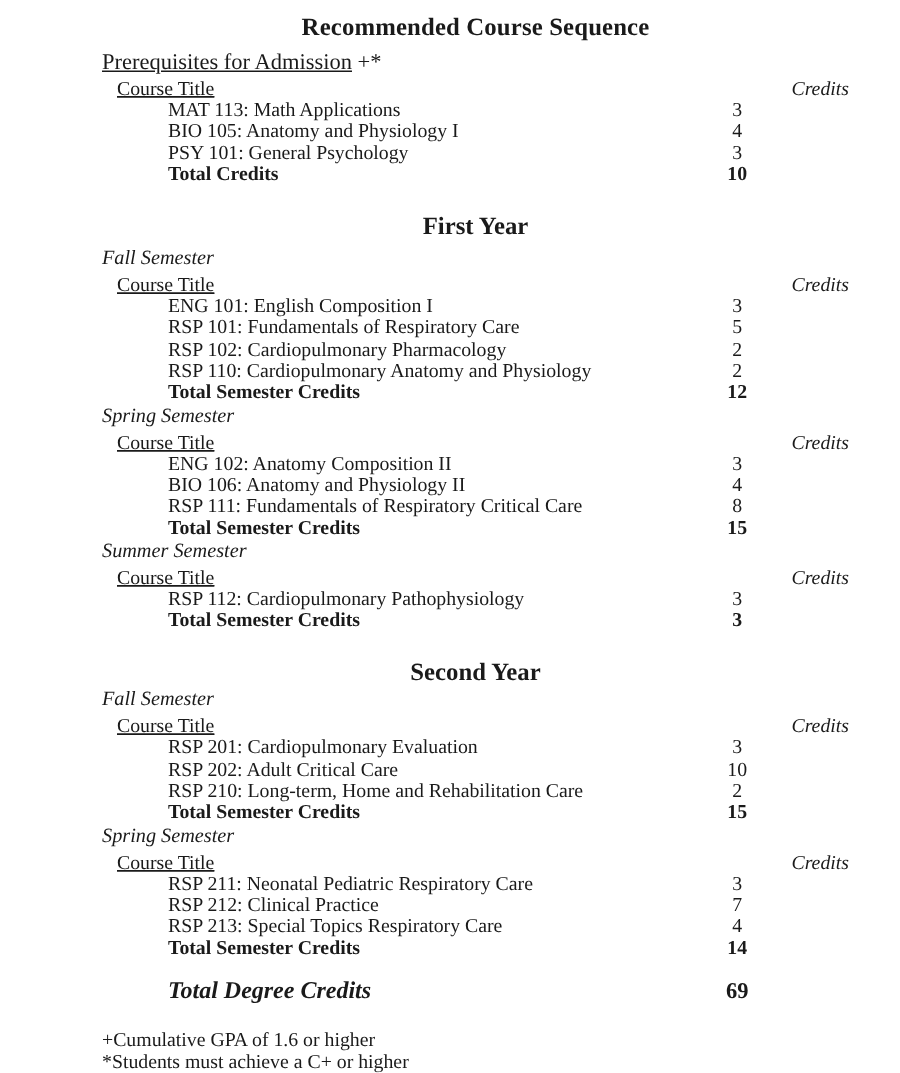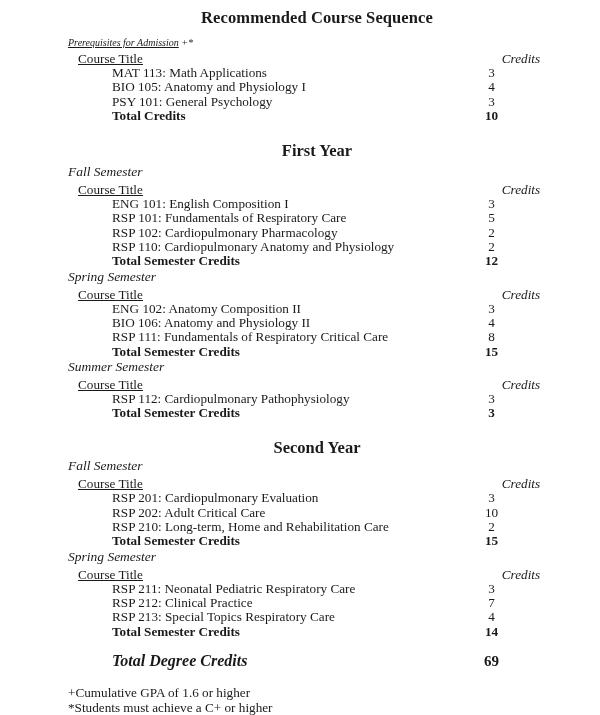--- a/index.html
+++ b/index.html
@@ -45,25 +45,24 @@
 
   .year-heading {
     text-align: center;
     font-weight: bold;
     font-size: 16.5px;
     margin: 0;
     line-height: 20px;
   }
 
   .section-heading {
-    font-size: 10px;
+    font-size: 15px;
     line-height: 17px;
     margin: 0;
     white-space: nowrap;
-    font-style: italic;
   }
   .section-heading .u { text-decoration: underline; }
 
   .semester-heading {
     font-style: italic;
     font-size: 13.5px;
     line-height: 16px;
     margin: 0;
   }
 
@@ -92,21 +91,21 @@
     text-align: left;
     padding-left: 10px !important;
     text-decoration: underline;
   }
   .hdr-title span { text-decoration: underline; }
 
   .hdr-credits {
     font-size: 13.2px;
     line-height: 15px;
     font-style: italic;
-    text-align: center;
+    text-align: right;
     padding-left: 26px !important;
   }
 
   .row-title {
     font-size: 13.2px;
     line-height: 14.3px;
     padding-left: 44px !important;
     white-space: nowrap;
   }
   .row-credits {

